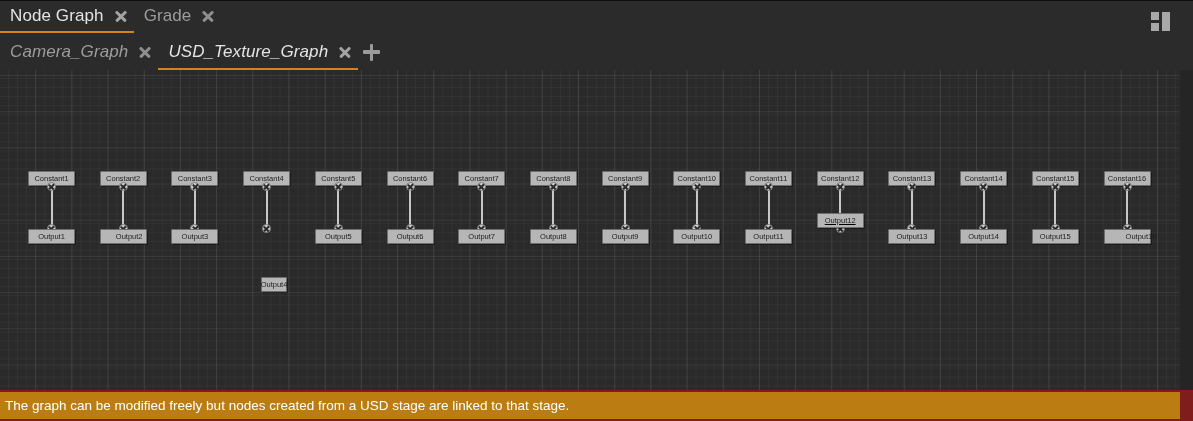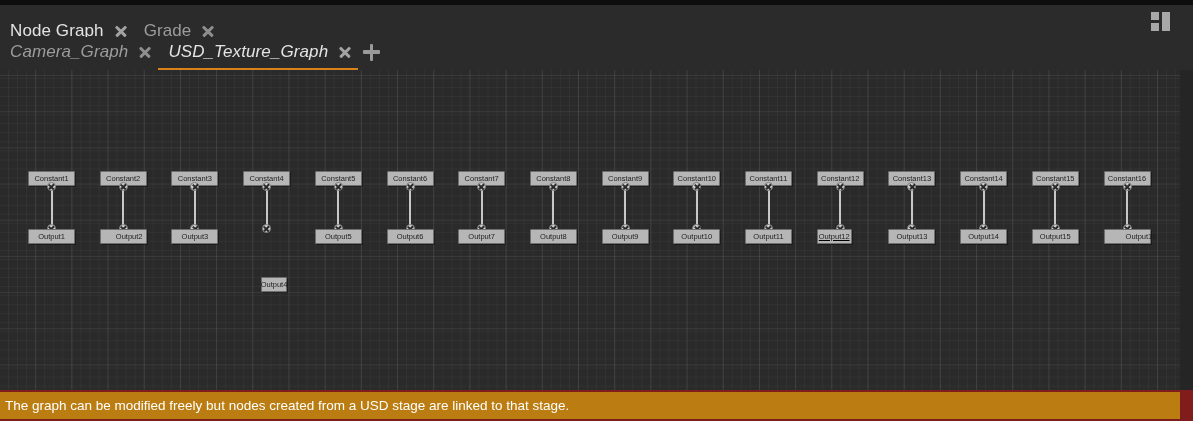--- a/index.html
+++ b/index.html
@@ -22,21 +22,21 @@
     background: #0d0d0d;
   }
 
   
   .tabbar {
     position: absolute; left: 0;
     width: 1193px;
     background: #2b2b2b;
     display: flex; align-items: flex-end;
   }
-  .tabbar-1 { top: 16px; height: 32px; }
+  .tabbar-1 { top: 1px; height: 32px; }
   .tabbar-2 { top: 37px; height: 33px; font-style: italic; }
 
   .tab {
     position: relative;
     display: flex; align-items: center;
     height: 100%;
     padding: 0 6px 0 10px;
     cursor: default;
     white-space: nowrap;
   }
@@ -340,21 +340,21 @@
         <div class="port" style="left: 764px; top: 154px;"></div>
         <div class="node" style="left: 745px; top: 159px; width: 47px;">
           <span class="node-label">Output11</span>
         </div>
         <div class="node" style="left: 816.7px; top: 101px; width: 47px;">
           <span class="node-label">Constant12</span>
         </div>
         <div class="wire" style="left: 839.2px; top: 116px; height: 43px;"></div>
         <div class="port" style="left: 835.7px; top: 112px;"></div>
         <div class="port" style="left: 835.7px; top: 154px;"></div>
-        <div class="node" style="left: 816.7px; top: 159px; width: 35px; text-decoration: underline;">
+        <div class="node" style="left: 816.7px; top: 143px; width: 47px; text-decoration: underline;">
           <span class="node-label">Output12</span>
         </div>
         <div class="node" style="left: 888.4px; top: 101px; width: 47px;">
           <span class="node-label">Constant13</span>
         </div>
         <div class="wire" style="left: 910.9px; top: 116px; height: 43px;"></div>
         <div class="port" style="left: 907.4px; top: 112px;"></div>
         <div class="port" style="left: 907.4px; top: 154px;"></div>
         <div class="node" style="left: 888.4px; top: 159px; width: 47px;">
           <span class="node-label">Output13</span>

